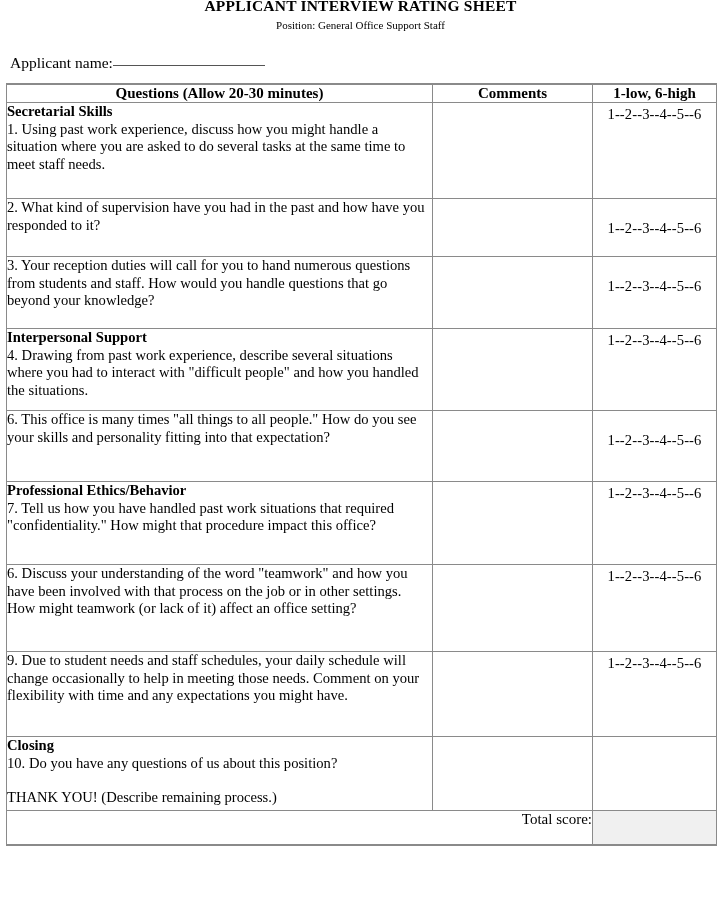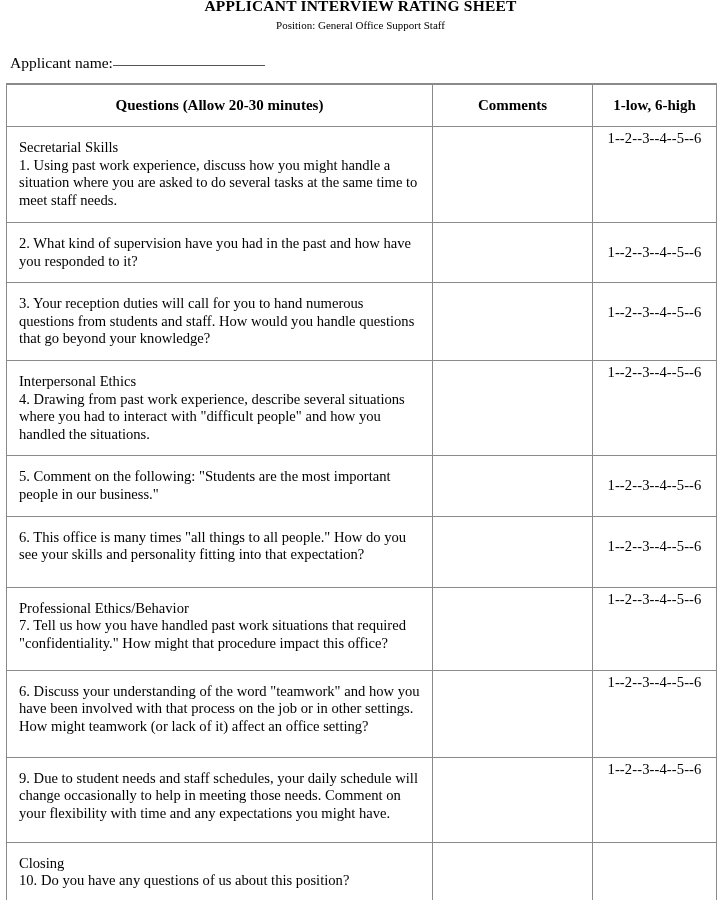--- a/index.html
+++ b/index.html
@@ -55,42 +55,42 @@
   
   table.sheet {
     border-collapse: collapse;
     width: 710px;
     margin-top: 11px;
     table-layout: fixed;
   }
   table.sheet td, table.sheet th {
     border: 1px solid #8a8a8a;
     vertical-align: top;
-    padding: 12px;
+    padding: 0;
   }
   .col-q { width: 426px; }
   .col-c { width: 160px; }
   .col-r { width: 124px; }
 
   thead th {
     text-align: center;
     font-weight: bold;
     font-size: 15px;
     line-height: 17px;
     padding: 2px 0 3px 0;
     border-top: 2px solid #8a8a8a !important;
   }
 
   td.qcell {
     padding: 2px 6px 6px 5px;
     font-size: 14.6px;
     line-height: 17.6px;
   }
   td.qcell .section-head {
-    font-weight: normal;
+    font-weight: bold;
     display: block;
   }
   td.qcell .qtext {
     display: block;
   }
   td.qcell .gap {
     display: block;
     height: 17px;
   }
   td.ccell { }
@@ -171,38 +171,29 @@
           <span class="qtext">3.  Your reception duties will call for you to hand numerous questions from students and staff.  How would you handle questions that go beyond your knowledge?</span>
         </td>
         <td class="ccell"></td>
         <td class="rcell pad-2">
             <span class="rv">1--2--3--4--5--6</span>
           </td>
       </tr>
 
       <tr style="height:82px">
         <td class="qcell">
-          <span class="section-head">Interpersonal Ethics</span>
+          <span class="section-head">Interpersonal Support</span>
           <span class="qtext">4.  Drawing from past work experience, describe several situations where you had to interact with "difficult people" and how you handled the situations.</span>
         </td>
         <td class="ccell"></td>
         <td class="rcell pad-1">
             <span class="rv">1--2--3--4--5--6</span>
           </td>
       </tr>
 
-      <tr style="height:59px">
-        <td class="qcell">
-          <span class="qtext">5.  Comment on the following:  "Students are the most important people in our business."</span>
-        </td>
-        <td class="ccell"></td>
-        <td class="rcell pad-2">
-            <span class="rv">1--2--3--4--5--6</span>
-          </td>
-      </tr>
 
       <tr style="height:71px">
         <td class="qcell">
           <span class="qtext">6.  This office is many times "all things to all people."  How do you see your skills and personality fitting into that expectation?</span>
         </td>
         <td class="ccell"></td>
         <td class="rcell pad-2">
             <span class="rv">1--2--3--4--5--6</span>
           </td>
       </tr>

